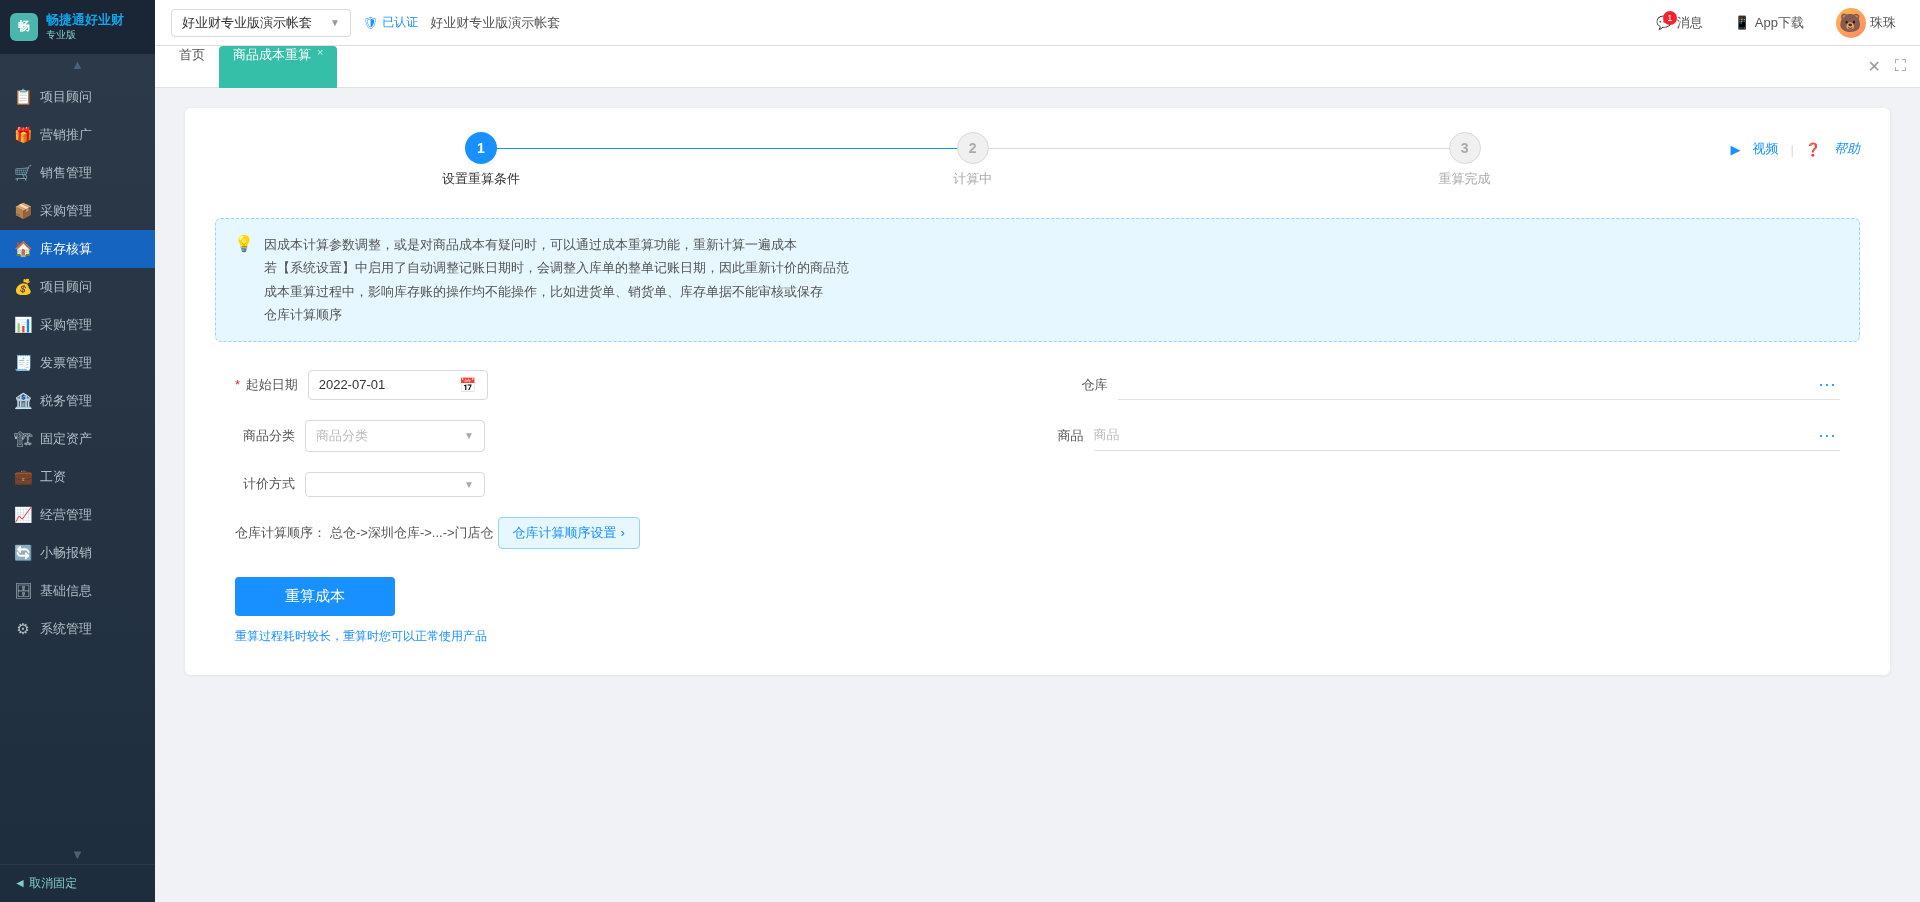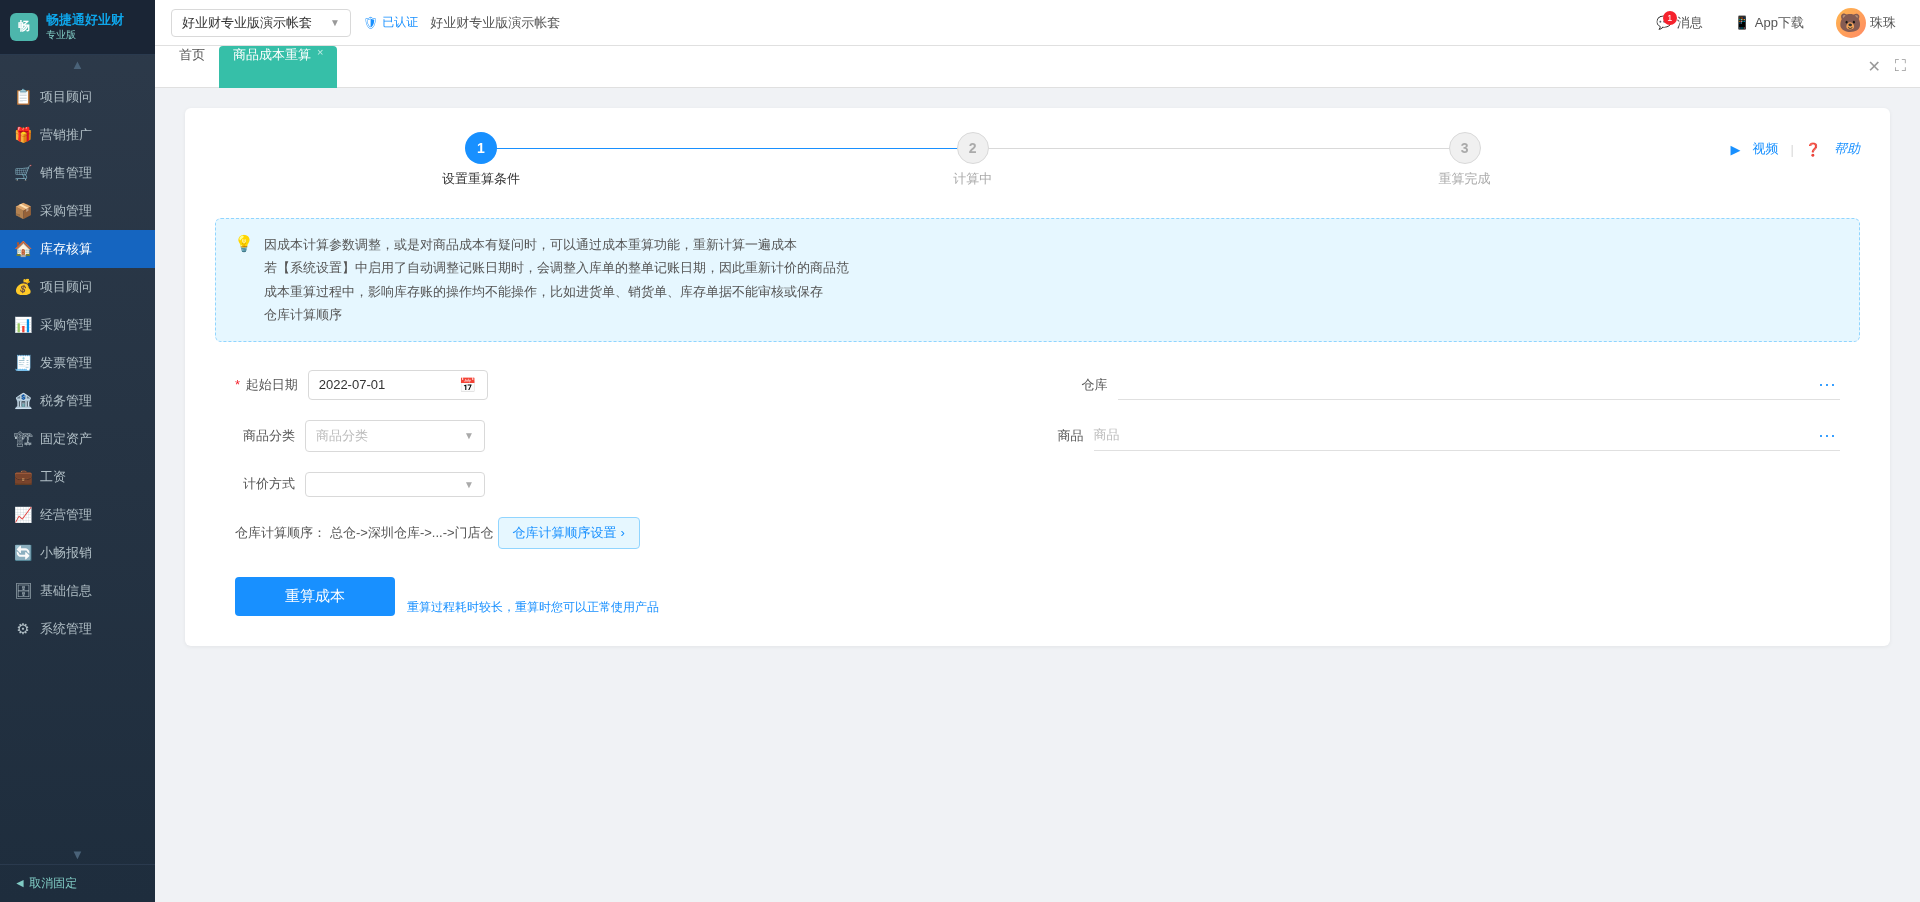--- a/index.html
+++ b/index.html
@@ -266,21 +266,21 @@
       color: #1890ff;
       border-radius: 4px;
       padding: 6px 14px;
       font-size: 13px;
       cursor: pointer;
       display: flex; align-items: center; gap: 4px;
     }
 
     
     .submit-area {
-      display: flex; align-items: flex-end;
+      display: flex; flex-direction: column; align-items: flex-start;
       gap: 12px; margin-top: 10px;
     }
     .submit-btn {
       background: #1890ff;
       color: white;
       border: none;
       border-radius: 4px;
       padding: 10px 50px;
       font-size: 15px;
       cursor: pointer;

